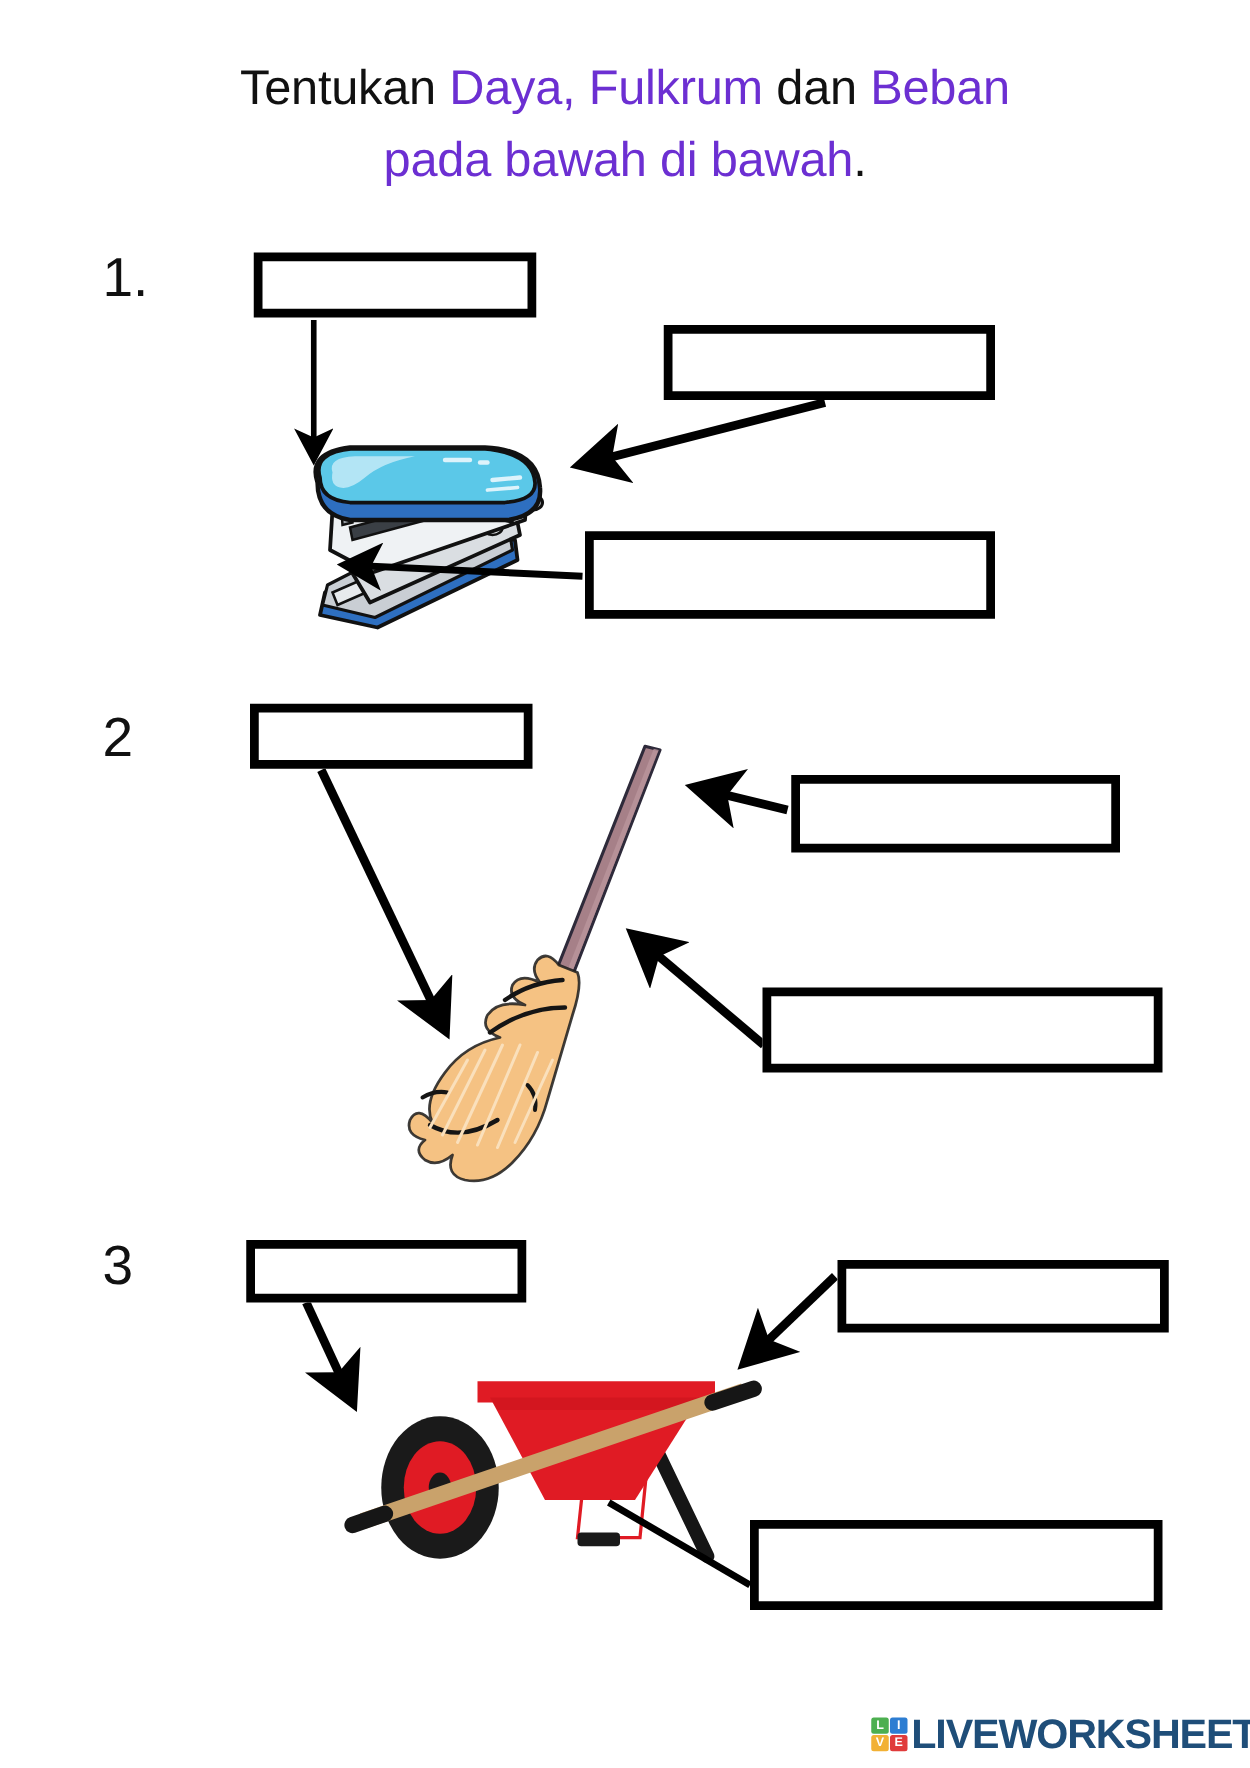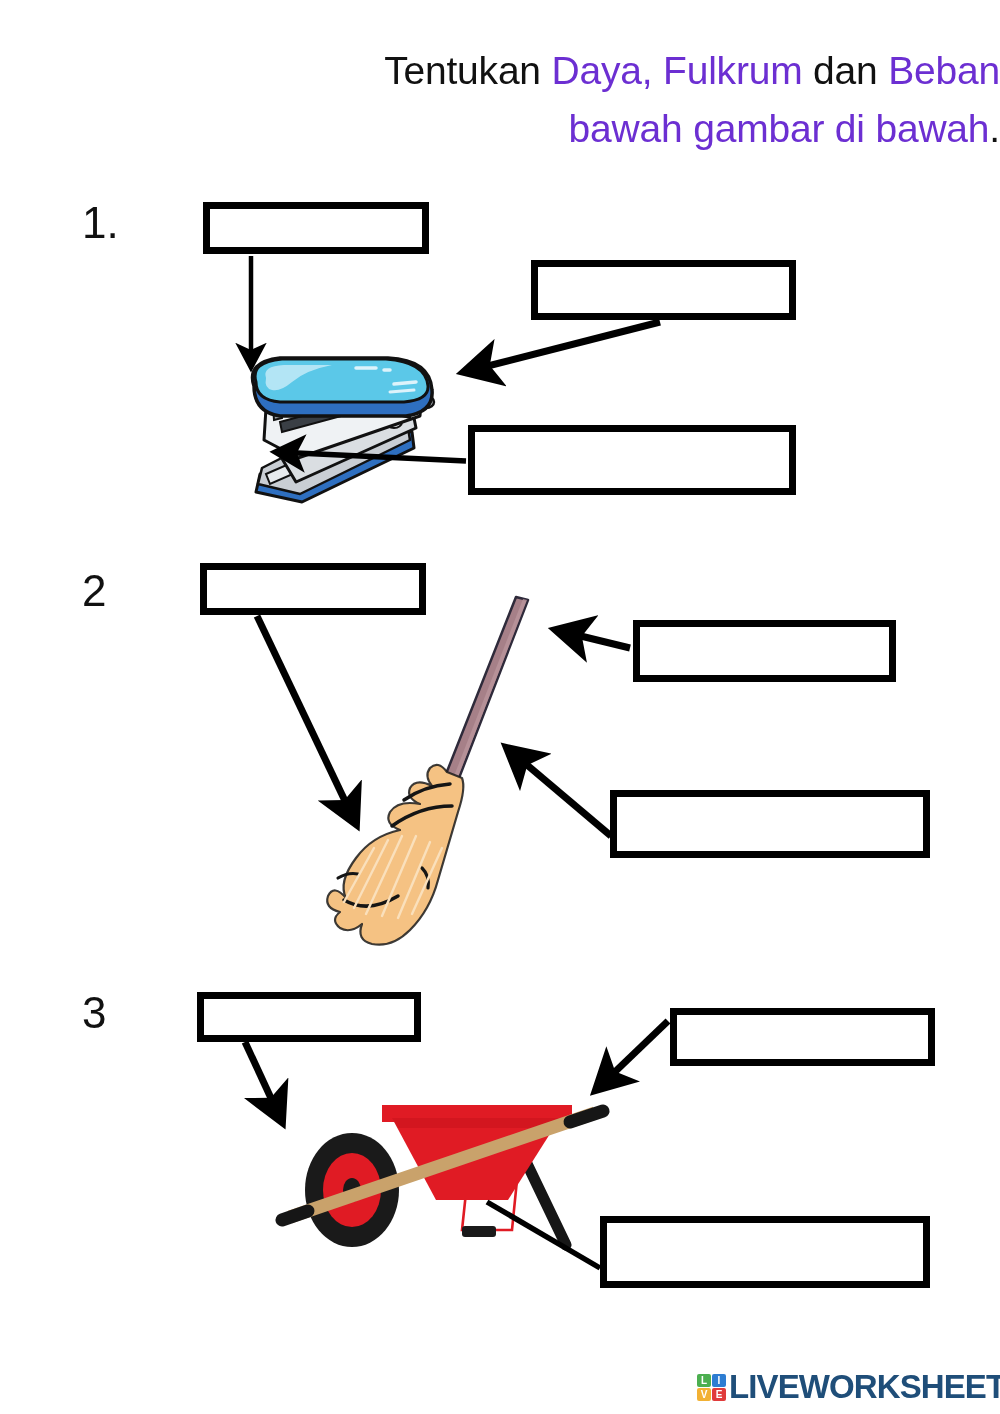--- a/index.html
+++ b/index.html
@@ -15,21 +15,21 @@
     font-family: "Liberation Sans", sans-serif;
     -webkit-font-smoothing: antialiased;
   }
 
   
   #title-block {
     position: absolute;
     left: 0;
     top: 42px;
     width: 1000px;
-    text-align: right;
+    text-align: center;
     font-size: 39px;
     line-height: 1.48;
     color: #111111;
     letter-spacing: -0.2px;
   }
   #title-block .hl { color: #6C2FD2; }
   #title-line-1, #title-line-2 { display: block; white-space: nowrap; }
 
   
   .answer-box {
@@ -88,21 +88,21 @@
     color: #1F4E79;
     letter-spacing: -0.9px;
     font-family: "Liberation Sans", sans-serif;
   }
 </style>
 </head>
 <body>
 
 <div id="title-block">
   <span id="title-line-1"><span>Tentukan </span><span class="hl">Daya, Fulkrum</span><span> dan </span><span class="hl">Beban</span></span>
-  <span id="title-line-2"><span class="hl">bawah gambar di bawah</span><span>.</span></span>
+  <span id="title-line-2"><span class="hl">pada bawah di bawah</span><span>.</span></span>
 </div>
 
 <div class="q-number" style="left:82px; top:198px;">1.</div>
 <div class="q-number" style="left:82px; top:566px;">2</div>
 <div class="q-number" style="left:82px; top:988px;">3</div>
 
 <svg class="layer" viewBox="0 0 1000 1414">
 
   <g transform="translate(236,356)">
 

